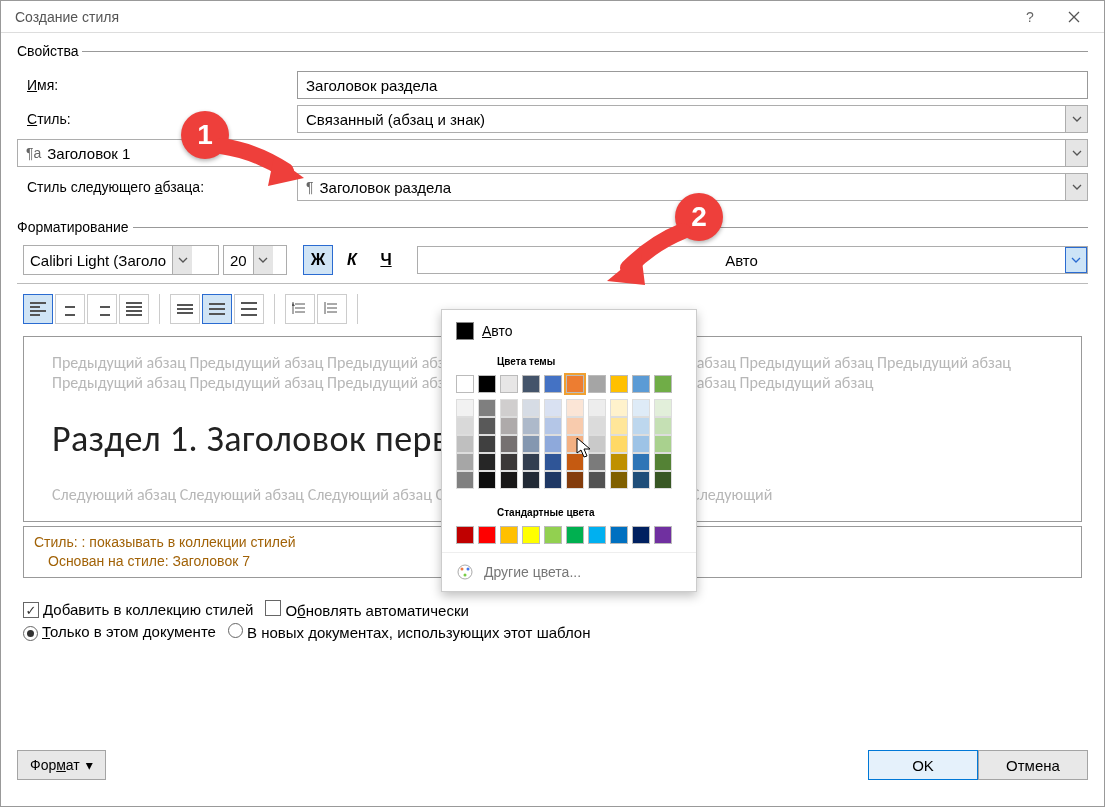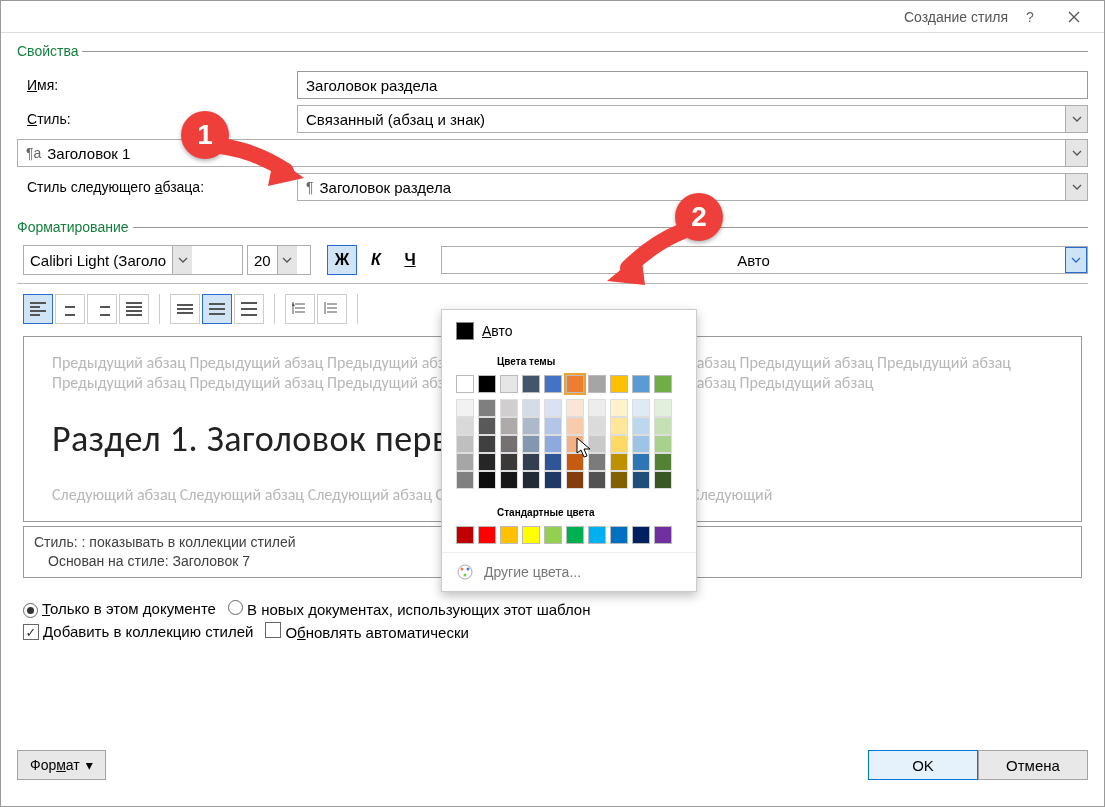--- a/index.html
+++ b/index.html
@@ -12,30 +12,30 @@
   position: relative;
   border: 1px solid #999;
 }
 .titlebar {
   height: 32px;
   display: flex;
   align-items: center;
   padding: 0 8px 0 14px;
   border-bottom: 1px solid #ddd;
 }
-.titlebar .title { flex: 1; color: #555; text-align: right; }
+.titlebar .title { flex: 1; color: #555; }
 .titlebar .btn { width: 44px; height: 30px; display:flex; align-items:center; justify-content:center; color:#666; }
 .content { padding: 10px 16px; }
 fieldset.props {
   border: none;
   border-top: 1px solid #999;
   padding: 6px 0 4px 0;
   margin-bottom: 8px;
 }
-fieldset.props legend { padding: 0 4px 0 0; color:#15803d; }
+fieldset.props legend { padding: 0 4px 0 0; color:#000000; }
 .row { display:flex; align-items:center; margin: 6px 0; }
 .row .lbl { width: 280px; padding-left: 10px; }
 .row .lbl u { text-decoration: underline; }
 .textin {
   flex:1; border:1px solid #999; height:28px; padding:0 8px; font-size:15px;
   background:#fff;
 }
 .combo {
   flex:1; display:flex; border:1px solid #adadad; height:28px; background:#fff;
   align-items:center;
@@ -56,21 +56,21 @@
 .palign .tbtn { border:1px solid #ccc; background:#fff; }
 .palign .tbtn.active { border:1px solid #2a6bd1; background:#d0e4f5; }
 .alines { display:flex; flex-direction:column; gap:2px; width:16px; }
 .alines span { height:2px; background:#555; display:block; }
 .preview {
   border:1px solid #999; padding: 16px 28px; margin: 6px 6px 4px 6px;
   font-family: Calibri, sans-serif;
 }
 .preview .ghost { color:#b7b7b7; font-size:16px; line-height:1.25; }
 .preview .sample { font-size:36px; color:#222; margin:24px 0; letter-spacing:0.5px; }
-.descbox { border:1px solid #999; margin:0 6px; padding:6px 10px; font-size:14px; line-height:1.35; color:#404040; }
+.descbox { border:1px solid #999; margin:0 6px; padding:6px 10px; font-size:14px; line-height:1.35; color:#a16207; }
 .checks { margin: 18px 6px 6px 6px; }
 .checks .crow { display:flex; align-items:center; gap:12px; margin:4px 0; font-size:15px; }
 .cbx { width:16px; height:16px; border:1px solid #666; display:inline-flex; align-items:center; justify-content:center; margin-right:4px; }
 .cbx.checked::after { content:"✓"; font-size:13px; line-height:1; color:#333; }
 .radio { width:15px; height:15px; border:1px solid #666; border-radius:50%; display:inline-flex; align-items:center; justify-content:center; margin-right:4px; }
 .radio.checked::after { content:""; width:7px; height:7px; background:#333; border-radius:50%; }
 .footer { position:absolute; bottom:26px; left:16px; right:16px; display:flex; align-items:center; }
 .dropbtn { border:1px solid #a4a4a4; background:#e8e8e8; height:30px; padding:0 12px; font-size:14px; display:flex; align-items:center; gap:6px; }
 .okbtn { border:1px solid #0078d7; background:#e5f1fb; width:110px; height:30px; font-size:15px; }
 .cancelbtn { border:1px solid #a4a4a4; background:#e8e8e8; width:110px; height:30px; font-size:15px; }
@@ -151,21 +151,21 @@
               <path d="M1 1 L5 5 L9 1" stroke="#555" fill="none" stroke-width="1.3"></path>
             </svg>
           </div>
       </div>
     </div>
   </fieldset>
 
   <fieldset class="props">
     <legend>Форматирование</legend>
     <div class="toolbar">
-      <div class="tcombo" style="width:220px">
+      <div class="tcombo" style="width:196px">
         <div class="txt">Calibri Light (Заголо</div>
         <div class="dd">
             <svg class="chev" viewBox="0 0 10 6">
               <path d="M1 1 L5 5 L9 1" stroke="#555" fill="none" stroke-width="1.3"></path>
             </svg>
           </div>
       </div>
       <div class="tcombo" style="width:64px">
         <div class="txt">20</div>
         <div class="dd">
@@ -275,26 +275,26 @@
     </div>
 
     <div class="descbox">
       <div>Стиль: : показывать в коллекции стилей</div>
       <div style="padding-left:14px">Основан на стиле: Заголовок 7</div>
     </div>
   </fieldset>
 
   <div class="checks">
     <div class="crow">
+      <label><span class="cbx checked"></span><u>Д</u>обавить в коллекцию стилей</label>
+      <label><span class="cbx"></span>О<u>б</u>новлять автоматически</label>
+    </div>
+    <div class="crow">
       <label><span class="radio checked"></span><u>Т</u>олько в этом документе</label>
       <label><span class="radio"></span>В новых документах, использующих этот шаблон</label>
-    </div>
-    <div class="crow">
-      <label><span class="cbx checked"></span><u>Д</u>обавить в коллекцию стилей</label>
-      <label><span class="cbx"></span>О<u>б</u>новлять автоматически</label>
     </div>
   </div>
 </div>
 
 <div class="footer">
   <button class="dropbtn">
       <span>Фор<u>м</u>ат</span>
       <span>▾</span>
     </button>
   <div style="flex:1"></div>

